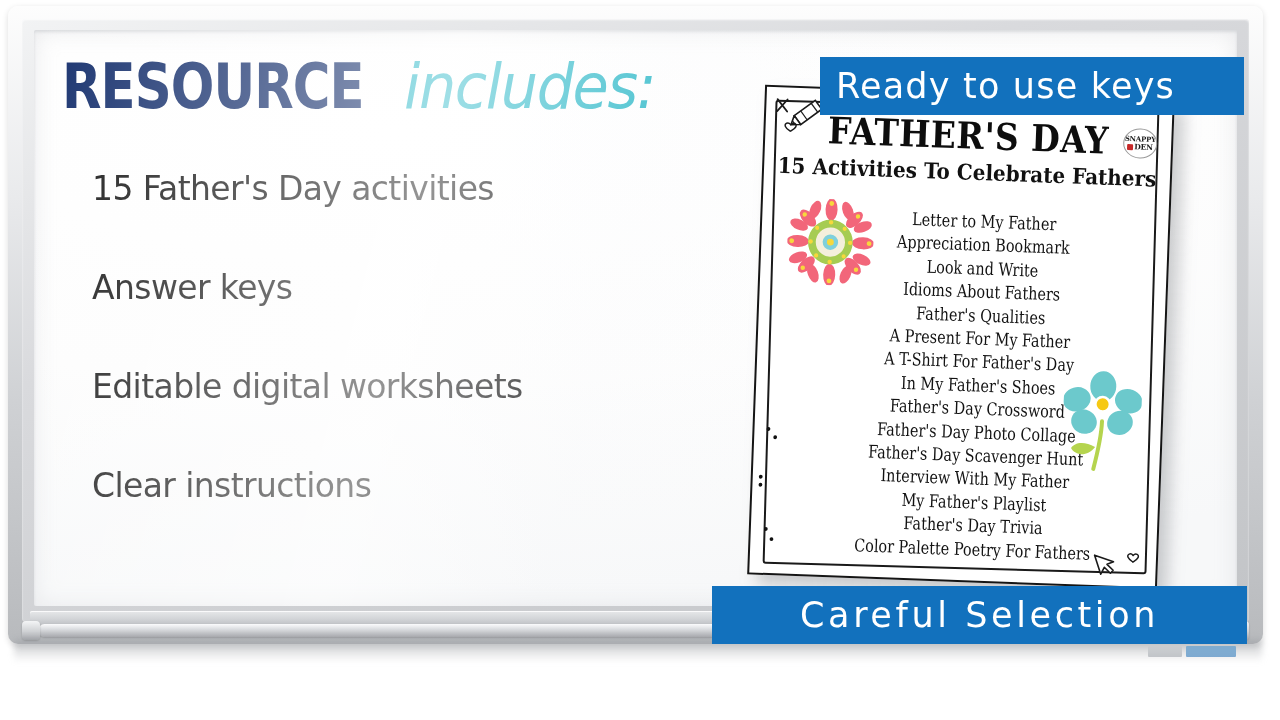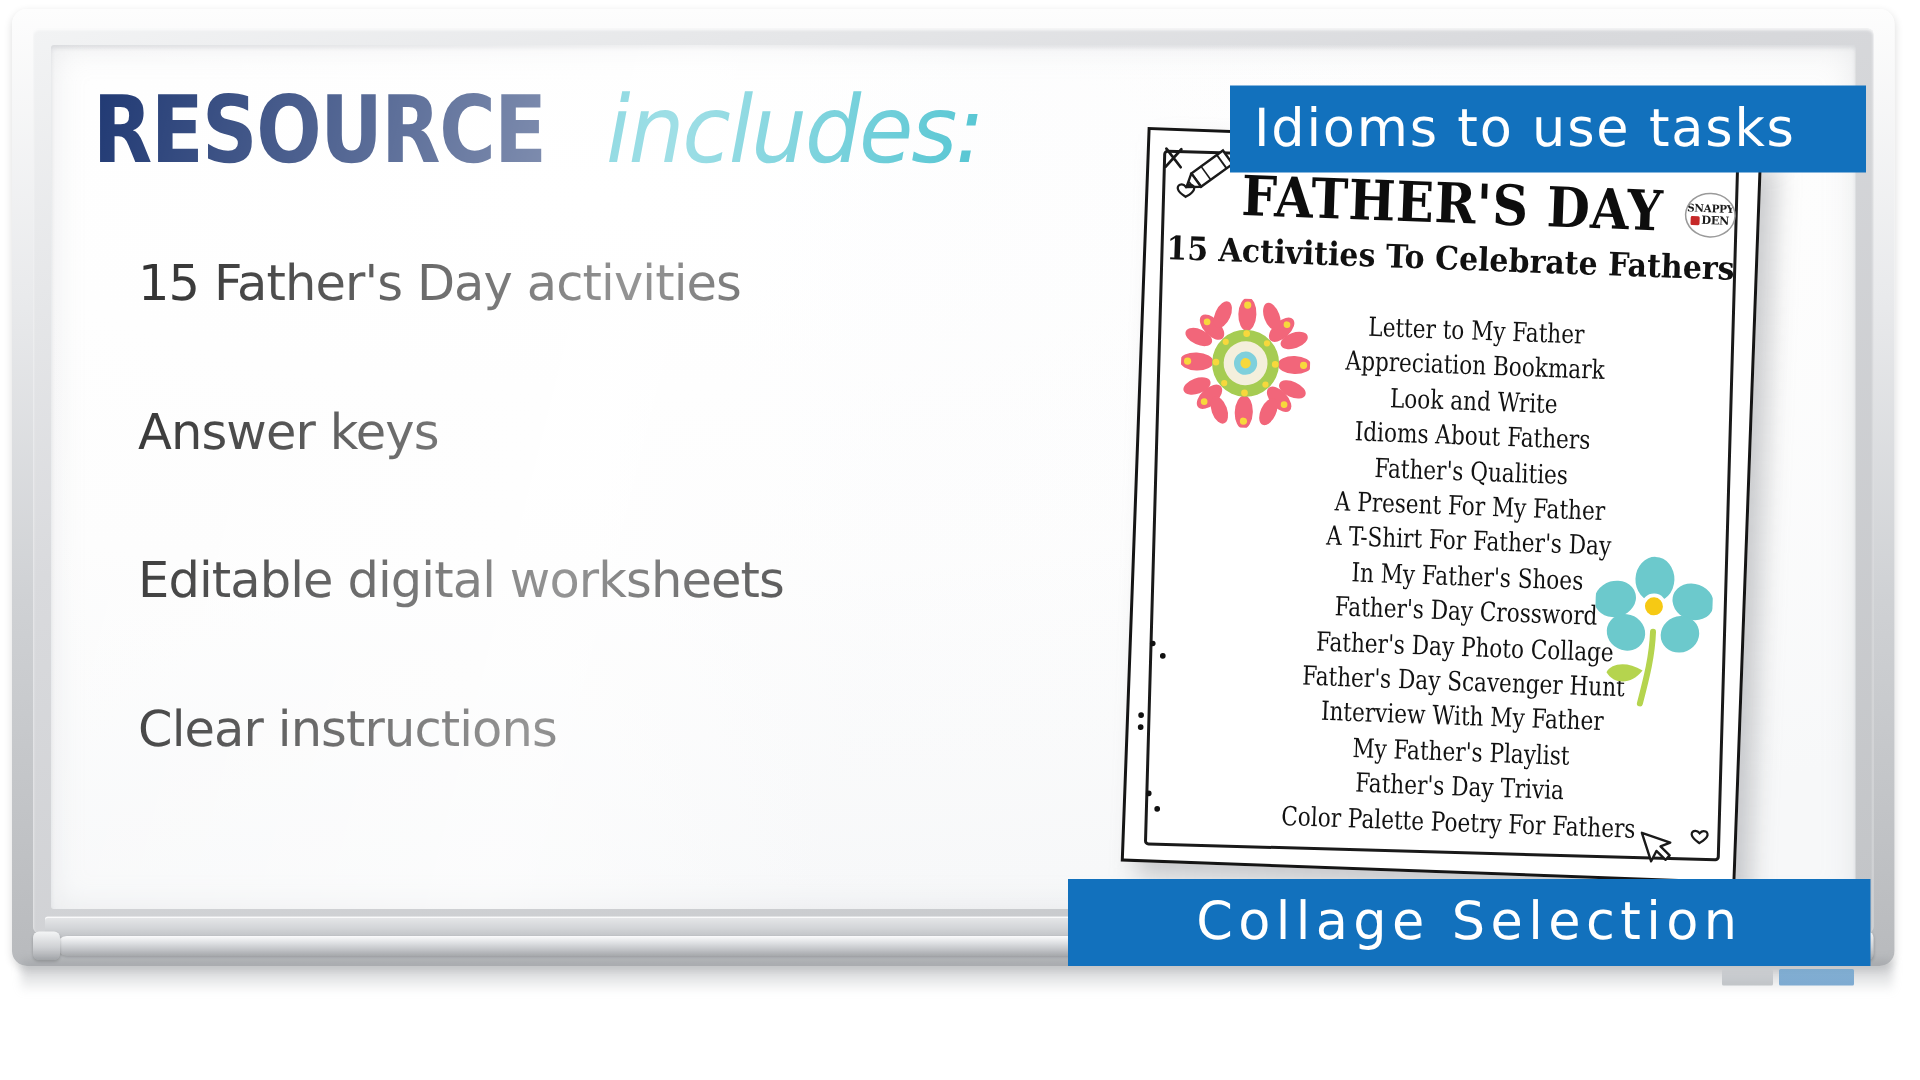--- a/index.html
+++ b/index.html
@@ -510,22 +510,22 @@
       <svg class="doodle-arrow" viewBox="0 0 54 34">
         <g transform="rotate(-20 16 18)">
           <path d="M6 6 L6 26 L11.5 20.5 L15.5 28 L19 26 L15 18.5 L22 18 Z" fill="#ffffff" stroke="#1a1a1a" stroke-width="1.6" stroke-linejoin="round"></path>
         </g>
         <path d="M41 9 c-2.5-2.9 -6.4-1 -5 2 c1 2.1 3.6 3.6 5 4.6 c1.4-1 4-2.5 5-4.6 c1.4-3 -2.5-4.9 -5-2 z" fill="none" stroke="#1a1a1a" stroke-width="1.5"></path>
       </svg>
 
     </div>
   </div>
 
-  <div class="banner banner-top">Idioms to use tasks</div>
-
-  <div class="banner banner-bottom">Collage Selection</div>
+  <div class="banner banner-top">Ready to use keys</div>
+
+  <div class="banner banner-bottom">Careful Selection</div>
 
   <div class="watermark">
     <div class="wm-a"></div>
     <div class="wm-b"></div>
   </div>
 
 </div>
 
 </body></html>

